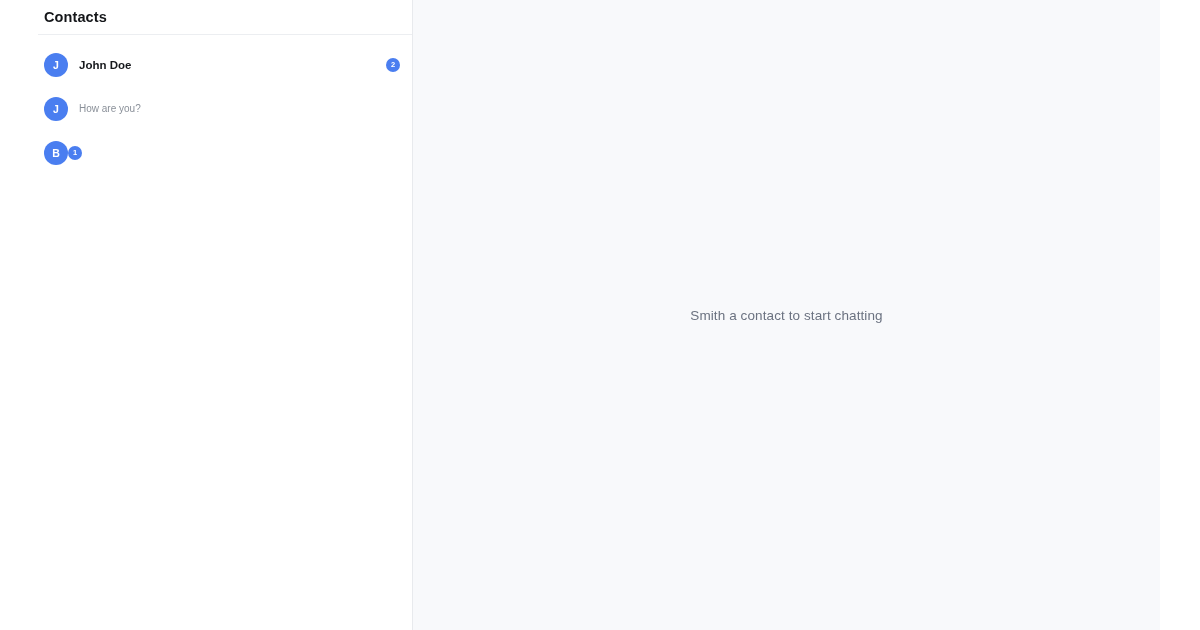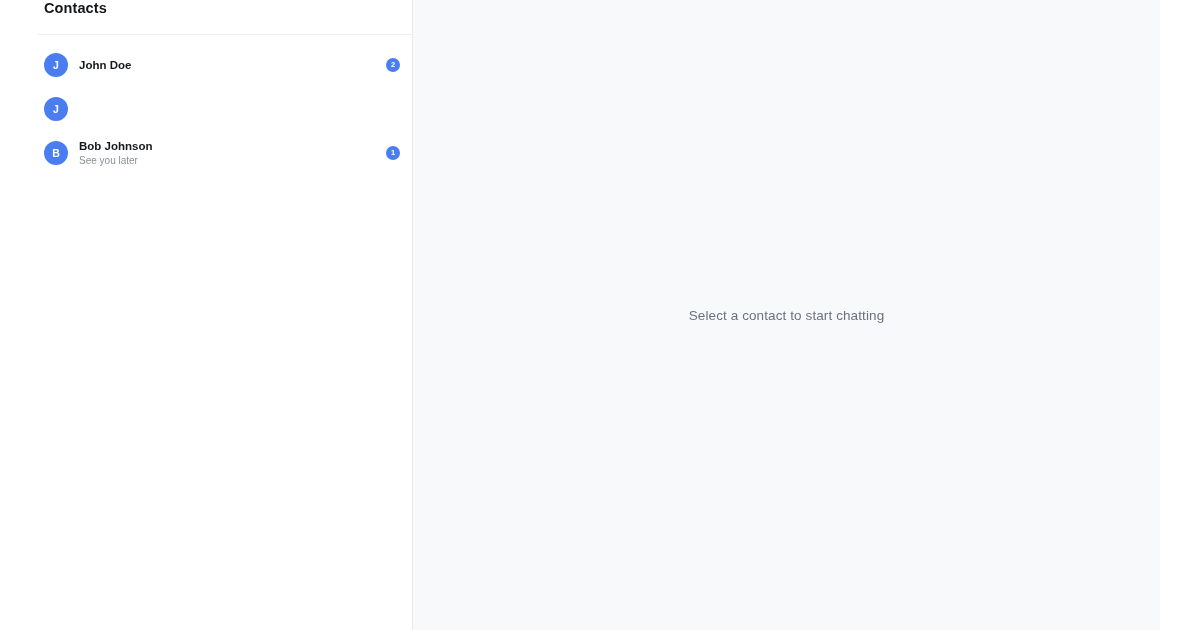--- a/index.html
+++ b/index.html
@@ -38,22 +38,22 @@
     background: #ffffff;
     border-right: 1px solid #e8eaed;
     display: flex;
     flex-direction: column;
     flex: 0 0 375px;
   }
 
   .sidebar-header {
     height: 35px;
     display: flex;
-    align-items: flex-start;
-    padding: 0 0 0 6px;
+    align-items: flex-end;
+    padding: 0 0 9px 6px;
     border-bottom: 1px solid #eceef1;
     flex: 0 0 35px;
   }
 
   .sidebar-title {
     font-size: 14.5px;
     font-weight: bold;
     color: #141619;
     letter-spacing: 0.1px;
   }
@@ -170,34 +170,31 @@
           <span class="avatar">J</span>
           <span class="contact-text">
             <span class="contact-name">John Doe</span>
           </span>
           <span class="unread-badge">2</span>
         </li>
 
         <li class="contact-row">
           <span class="avatar">J</span>
           <span class="contact-text">
+            <span class="contact-preview">How are you?</span>
           </span>
 
         </li>
 
         <li class="contact-row">
           <span class="avatar">B</span>
-          <span class="contact-text">
-            <span class="contact-name">Bob Johnson</span>
-            <span class="contact-preview">See you later</span>
-          </span>
           <span class="unread-badge">1</span>
         </li>
 
       </ul>
     </aside>
 
     <main class="chat-main">
-      <div class="empty-state-text">Select a contact to start chatting</div>
+      <div class="empty-state-text">Smith a contact to start chatting</div>
     </main>
 
   </div>
 </div>
 
 </body></html>

